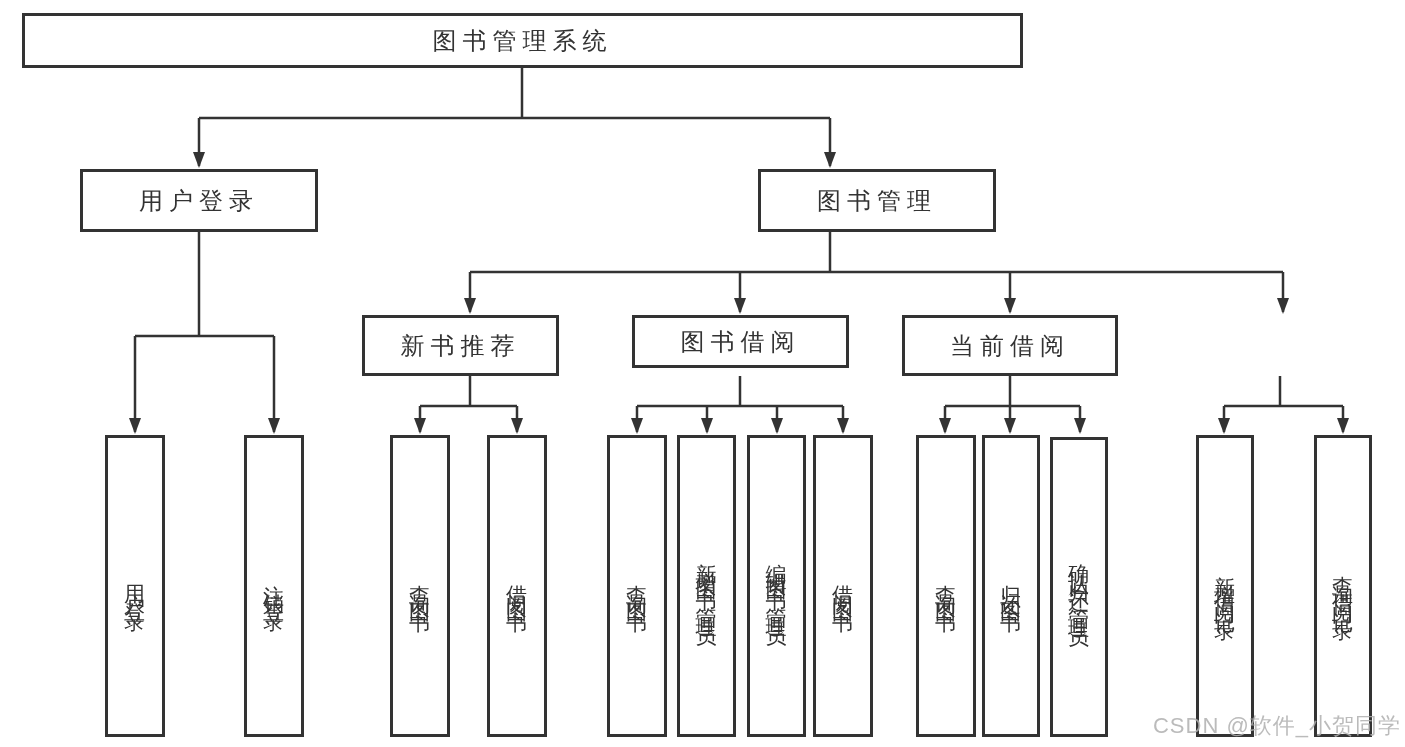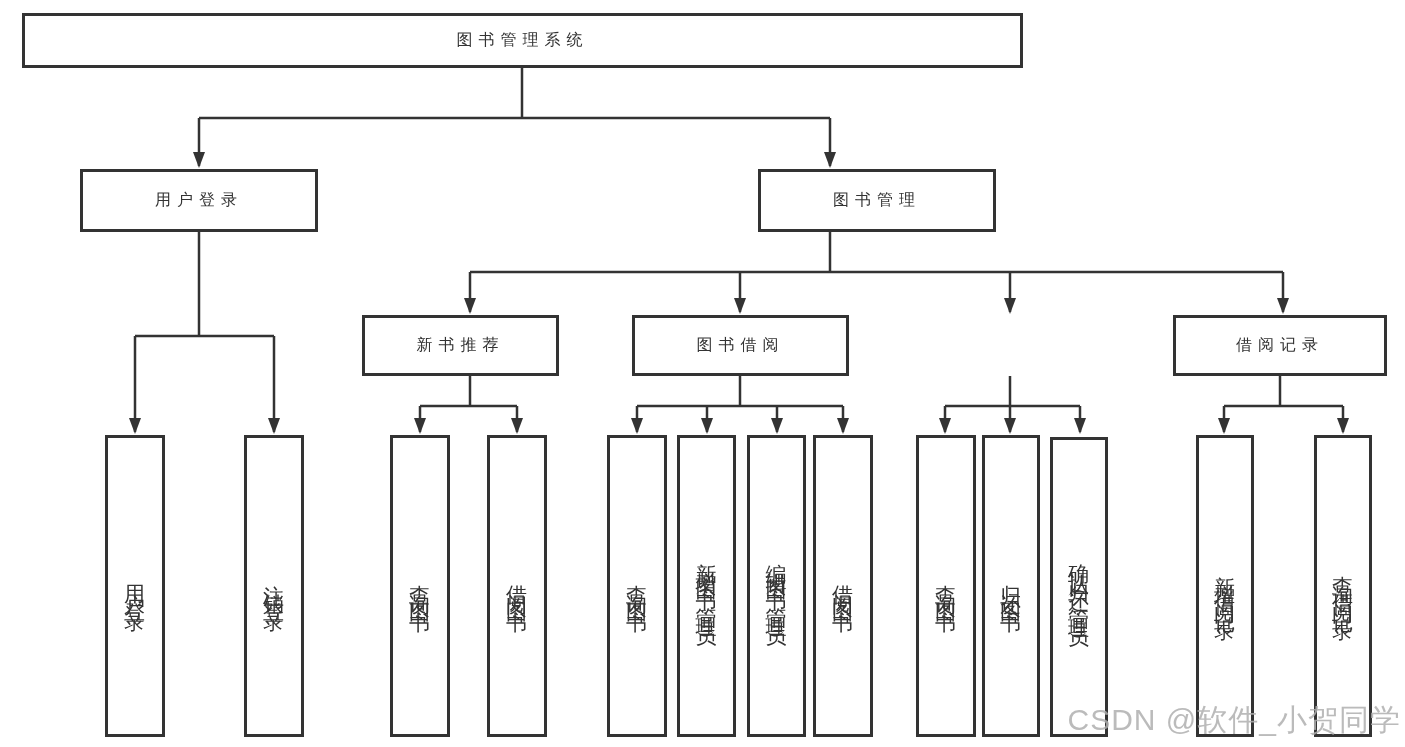--- a/index.html
+++ b/index.html
@@ -16,35 +16,35 @@
     position:absolute;
     box-sizing:border-box;
     background:#ffffff;
     border:3px solid #333333;
     display:flex;
     align-items:center;
     justify-content:center;
     text-align:center;
   }
   .hbox {
-    font-size:16px;
+    font-size:24px;
     letter-spacing:6px;
     white-space:nowrap;
   }
   .vbox {
     writing-mode:vertical-rl;
     text-orientation:mixed;
     font-size:21px;
     letter-spacing:9px;
     line-height:1;
   }
   .watermark {
     position:absolute;
     right:4px; bottom:6px;
-    font-size:30px;
+    font-size:22px;
     letter-spacing:1px;
     color:rgba(175,175,175,0.85);
     white-space:nowrap;
   }
 </style>
 </head>
 <body>
 
 <div class="canvas">
 
@@ -109,22 +109,22 @@
       <path d="M1343 406 L1343 432" marker-end="url(#arrow)"></path>
     </g>
   </svg>
 
   <div class="box hbox" style="left:22px; top:13px; width:1001px; height:55px;">图书管理系统</div>
 
   <div class="box hbox" style="left:80px; top:169px; width:238px; height:63px;">用户登录</div>
   <div class="box hbox" style="left:711px; top:169px; width:238px; height:63px;margin-left:47px;">图书管理</div>
 
   <div class="box hbox" style="left:362px; top:315px; width:197px; height:61px;">新书推荐</div>
-  <div class="box hbox" style="left:632px; top:315px; width:217px; height:61px;text-align:center;">图书借阅</div>
-  <div class="box hbox" style="left:1173px; top:315px; width:214px; height:61px;">借阅记录</div>
+  <div class="box hbox" style="left:632px; top:315px; width:217px; height:53px;text-align:center;">图书借阅</div>
+  <div class="box hbox" style="left:902px; top:315px; width:216px; height:61px;">当前借阅</div>
 
   <div class="box vbox" style="left:105px; top:435px; width:60px; height:302px;">用户登录</div>
   <div class="box vbox" style="left:244px; top:435px; width:60px; height:302px;">注销登录</div>
 
   <div class="box vbox" style="left:390px; top:435px; width:60px; height:302px;">查询图书</div>
   <div class="box vbox" style="left:487px; top:435px; width:60px; height:302px;">借阅图书</div>
 
   <div class="box vbox" style="left:607px; top:435px; width:60px; height:302px;">查询图书</div>
   <div class="box vbox" style="left:677px; top:435px; width:59px; height:302px;">新增图书（管理员）</div>
   <div class="box vbox" style="left:747px; top:435px; width:59px; height:302px;">编辑图书（管理员）</div>

